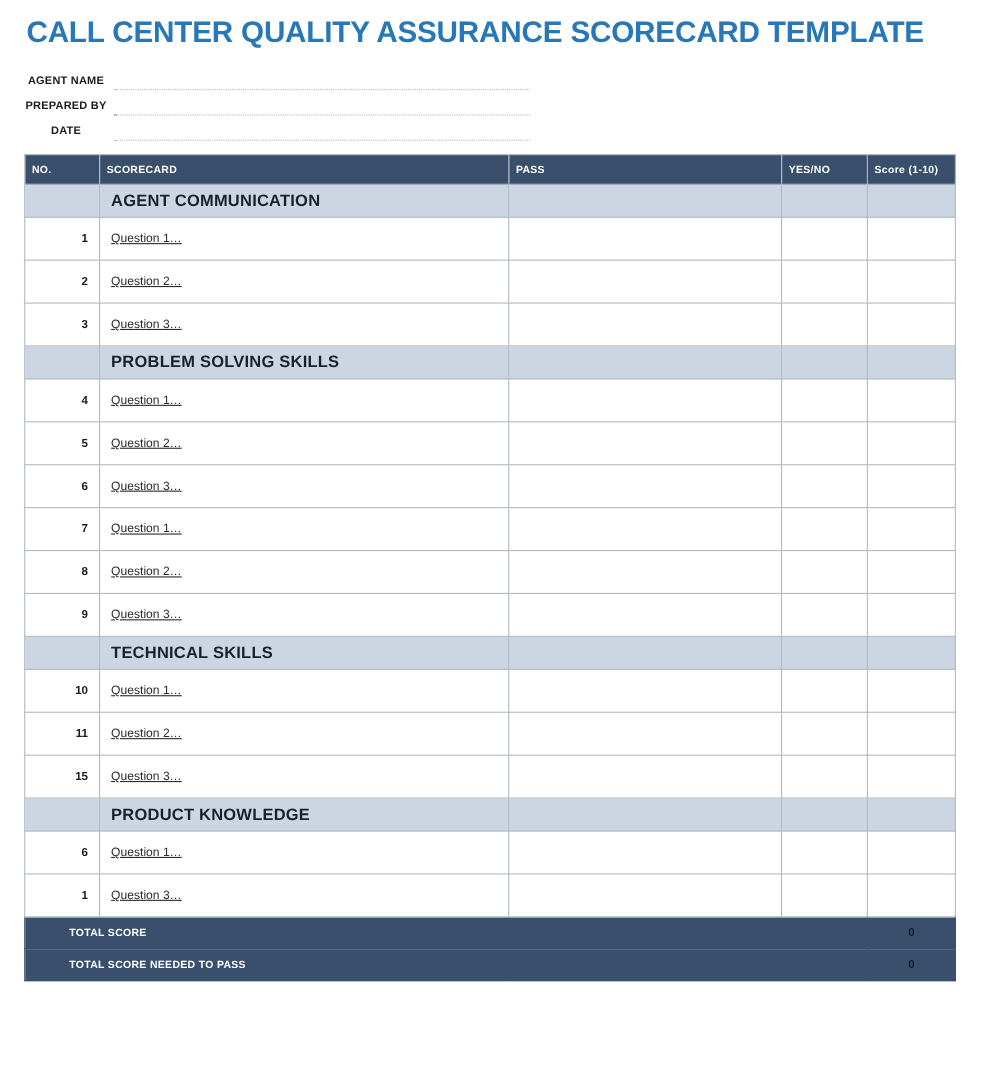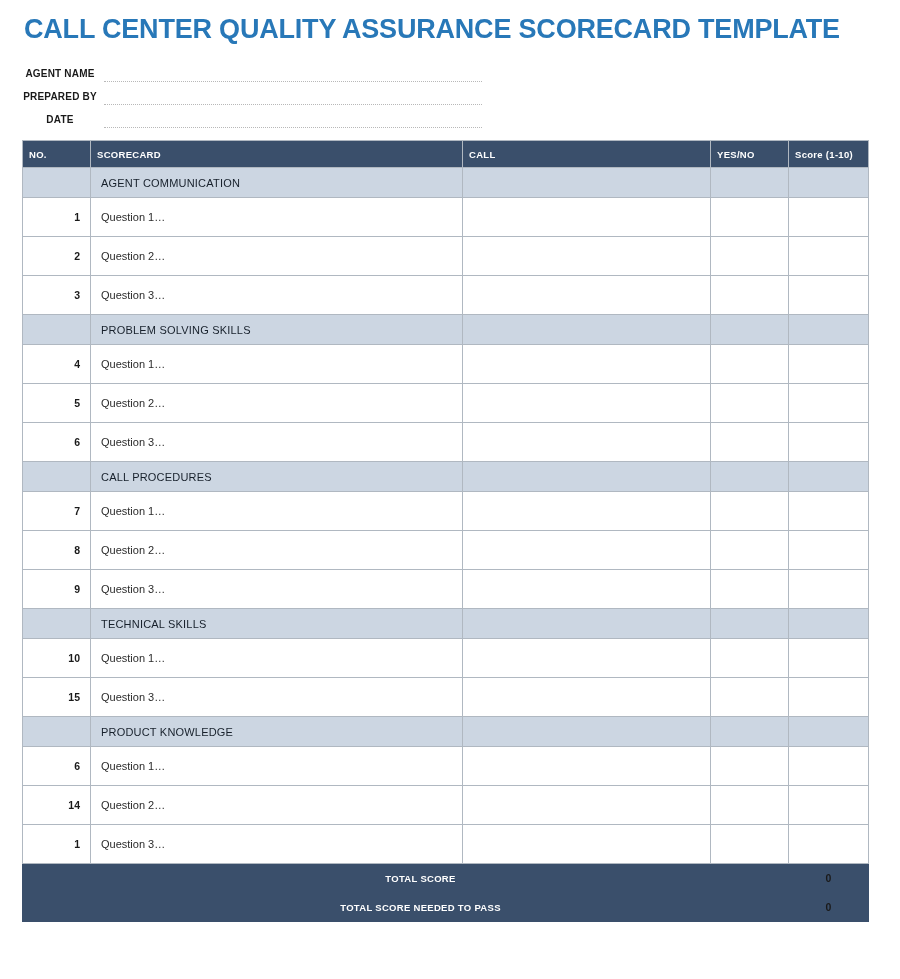--- a/index.html
+++ b/index.html
@@ -78,53 +78,54 @@
   col.c-q       { width: 372px; }
   col.c-notes   { width: 248px; }
   col.c-yesno   { width: 78px; }
   col.c-score   { width: 80px; }
 
   tr.section td {
     background: #ccd6e2;
     height: 30px;
   }
   tr.section td.sec-title {
-    font-size: 11px;
-    font-weight: normal;
+    font-size: 15px;
+    font-weight: bold;
     letter-spacing: 0.2px;
     color: #17202b;
     padding-left: 10px;
   }
   tr.qrow td {
     height: 39px;
     background: #ffffff;
   }
   td.num {
     text-align: right;
     padding-right: 10px;
     font-size: 10.5px;
     font-weight: bold;
     color: #1a1a1a;
   }
   td.qtext {
     padding-left: 10px;
     font-size: 11px;
     color: #2b2b2b;
+    text-decoration: underline;
   }
   tr.total-row td {
     background: #3a4f6b;
     border: 1px solid #3a4f6b;
     height: 29px;
   }
   td.total-label {
     color: #ffffff;
     font-size: 9.5px;
     font-weight: bold;
     letter-spacing: 0.3px;
-    text-align: center;
+    text-align: left;
     padding-right: 10px;
     padding-left: 40px;
   }
   td.total-value {
     background: #ffffff;
     border: 1px solid #b0b8c1;
     text-align: center;
     font-size: 10.5px;
     font-weight: bold;
     color: #1a1a1a;
@@ -157,21 +158,21 @@
       <col class="c-no">
         <col class="c-q">
         <col class="c-notes">
         <col class="c-yesno">
         <col class="c-score">
     </colgroup>
     <thead>
       <tr>
         <th>NO.</th>
         <th>SCORECARD</th>
-        <th>CALL</th>
+        <th>PASS</th>
         <th>YES/NO</th>
         <th>Score (1-10)</th>
       </tr>
     </thead>
     <tbody id="table-body">
         <tr class="section">
           <td></td>
           <td class="sec-title">AGENT COMMUNICATION</td>
           <td></td>
           <td></td>
@@ -219,27 +220,20 @@
           <td></td>
           <td></td>
         </tr>
         <tr class="qrow">
           <td class="num">6</td>
           <td class="qtext">Question 3…</td>
           <td></td>
           <td></td>
           <td></td>
         </tr>
-        <tr class="section">
-          <td></td>
-          <td class="sec-title">CALL PROCEDURES</td>
-          <td></td>
-          <td></td>
-          <td></td>
-        </tr>
         <tr class="qrow">
           <td class="num">7</td>
           <td class="qtext">Question 1…</td>
           <td></td>
           <td></td>
           <td></td>
         </tr>
         <tr class="qrow">
           <td class="num">8</td>
           <td class="qtext">Question 2…</td>
@@ -262,43 +256,43 @@
           <td></td>
         </tr>
         <tr class="qrow">
           <td class="num">10</td>
           <td class="qtext">Question 1…</td>
           <td></td>
           <td></td>
           <td></td>
         </tr>
         <tr class="qrow">
+          <td class="num">11</td>
+          <td class="qtext">Question 2…</td>
+          <td></td>
+          <td></td>
+          <td></td>
+        </tr>
+        <tr class="qrow">
           <td class="num">15</td>
           <td class="qtext">Question 3…</td>
           <td></td>
           <td></td>
           <td></td>
         </tr>
         <tr class="section">
           <td></td>
           <td class="sec-title">PRODUCT KNOWLEDGE</td>
           <td></td>
           <td></td>
           <td></td>
         </tr>
         <tr class="qrow">
           <td class="num">6</td>
           <td class="qtext">Question 1…</td>
-          <td></td>
-          <td></td>
-          <td></td>
-        </tr>
-        <tr class="qrow">
-          <td class="num">14</td>
-          <td class="qtext">Question 2…</td>
           <td></td>
           <td></td>
           <td></td>
         </tr>
         <tr class="qrow">
           <td class="num">1</td>
           <td class="qtext">Question 3…</td>
           <td></td>
           <td></td>
           <td></td>

